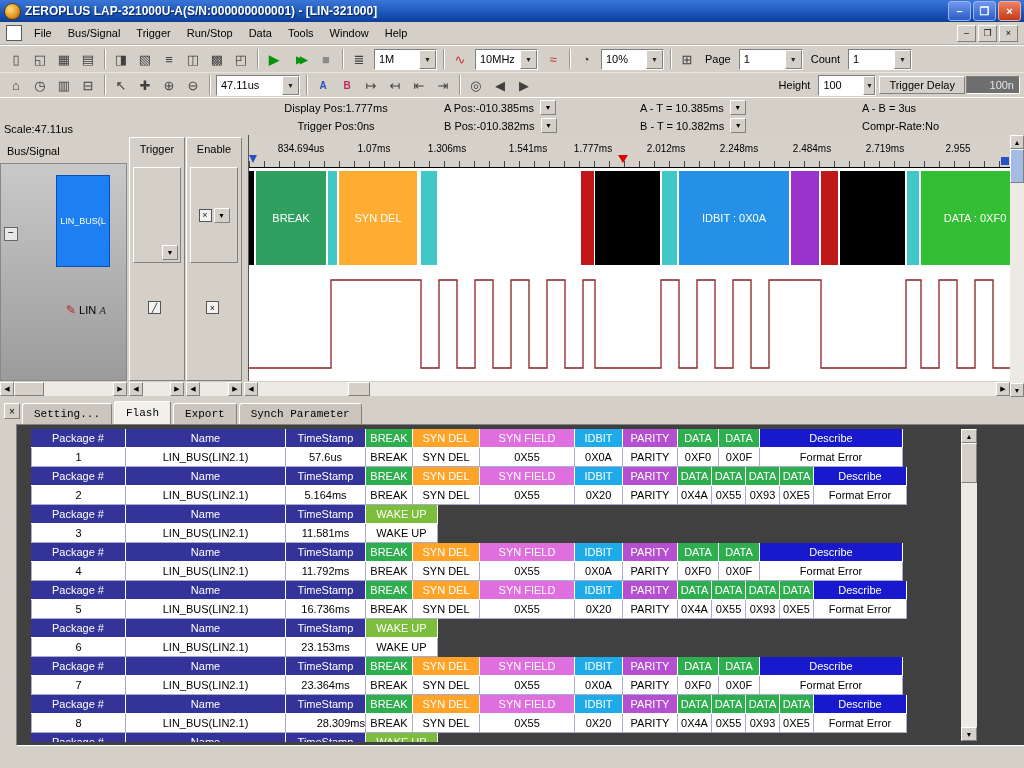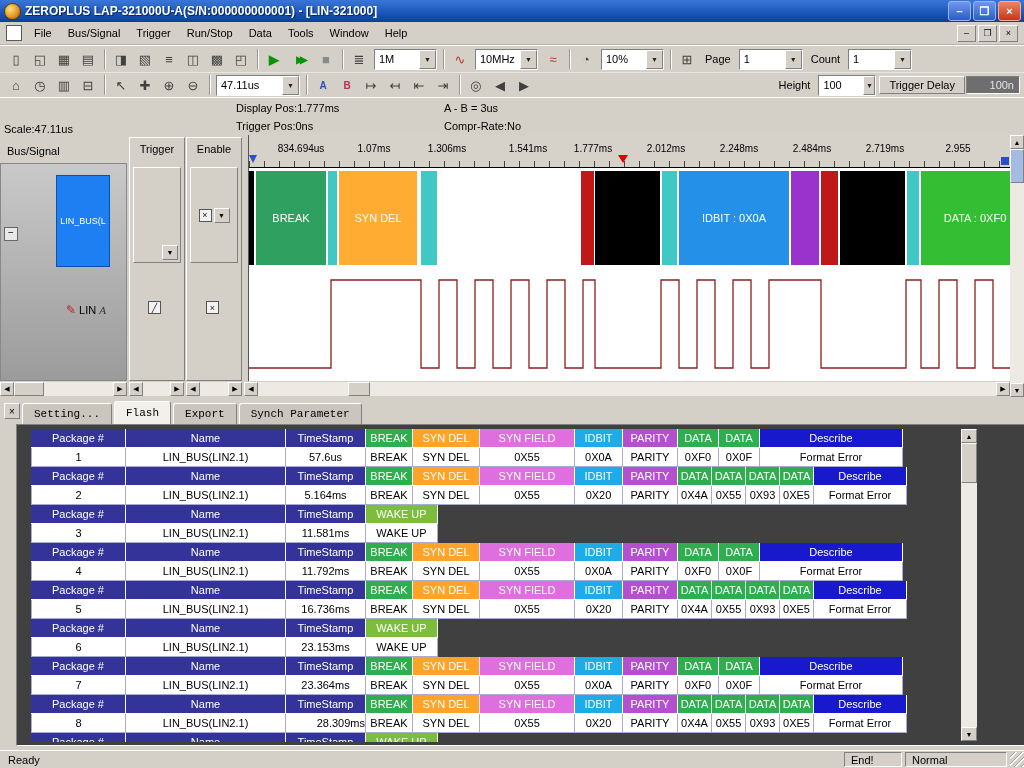--- a/index.html
+++ b/index.html
@@ -251,23 +251,43 @@
     </span>
     <span class="td-btn raised">Trigger Delay</span>
     <span class="td-val sunken">100n</span>
   </div>
 
   <div class="infobar">
     <div class="info-col" style="width:232px;margin-top:39px;">
       <span class="info-line">Scale:47.11us</span>
       <span class="info-line">Total:104.858ms</span>
     </div>
-    <div class="info-col" style="width:208px;">
+    <div class="info-col" style="width:208px;align-items:center;">
       <span class="info-line">Display Pos:1.777ms</span>
       <span class="info-line">Trigger Pos:0ns</span>
+    </div>
+    <div class="info-col" style="width:196px;">
+      <span class="info-line">
+          <span>A Pos:-010.385ms</span>
+          <span class="mini-drop">▼</span>
+        </span>
+      <span class="info-line">
+          <span>B Pos:-010.382ms</span>
+          <span class="mini-drop">▼</span>
+        </span>
+    </div>
+    <div class="info-col" style="width:222px;">
+      <span class="info-line">
+          <span>A - T = 10.385ms</span>
+          <span class="mini-drop">▼</span>
+        </span>
+      <span class="info-line">
+          <span>B - T = 10.382ms</span>
+          <span class="mini-drop">▼</span>
+        </span>
     </div>
     <div class="info-col">
       <span class="info-line">A - B = 3us</span>
       <span class="info-line">Compr-Rate:No</span>
     </div>
   </div>
 
   <div class="waveregion">
     <div class="leftpanel">
       <div class="bs-header">Bus/Signal</div>
@@ -606,19 +626,13 @@
       <div class="tbl-vscroll">
         <span class="vsb-btn raised">▲</span>
         <span class="vsb-track">
             <span class="tbl-thumb raised"></span>
           </span>
         <span class="vsb-btn raised">▼</span>
       </div>
     </div>
   </div>
 
-  <div class="statusbar">
-    <span class="status-ready">Ready</span>
-    <span class="status-cell sunken" style="width:58px;">End!</span>
-    <span class="status-cell sunken" style="width:102px;">Normal</span>
-    <span class="grip"></span>
-  </div>
 </div>
 
 </body></html>

